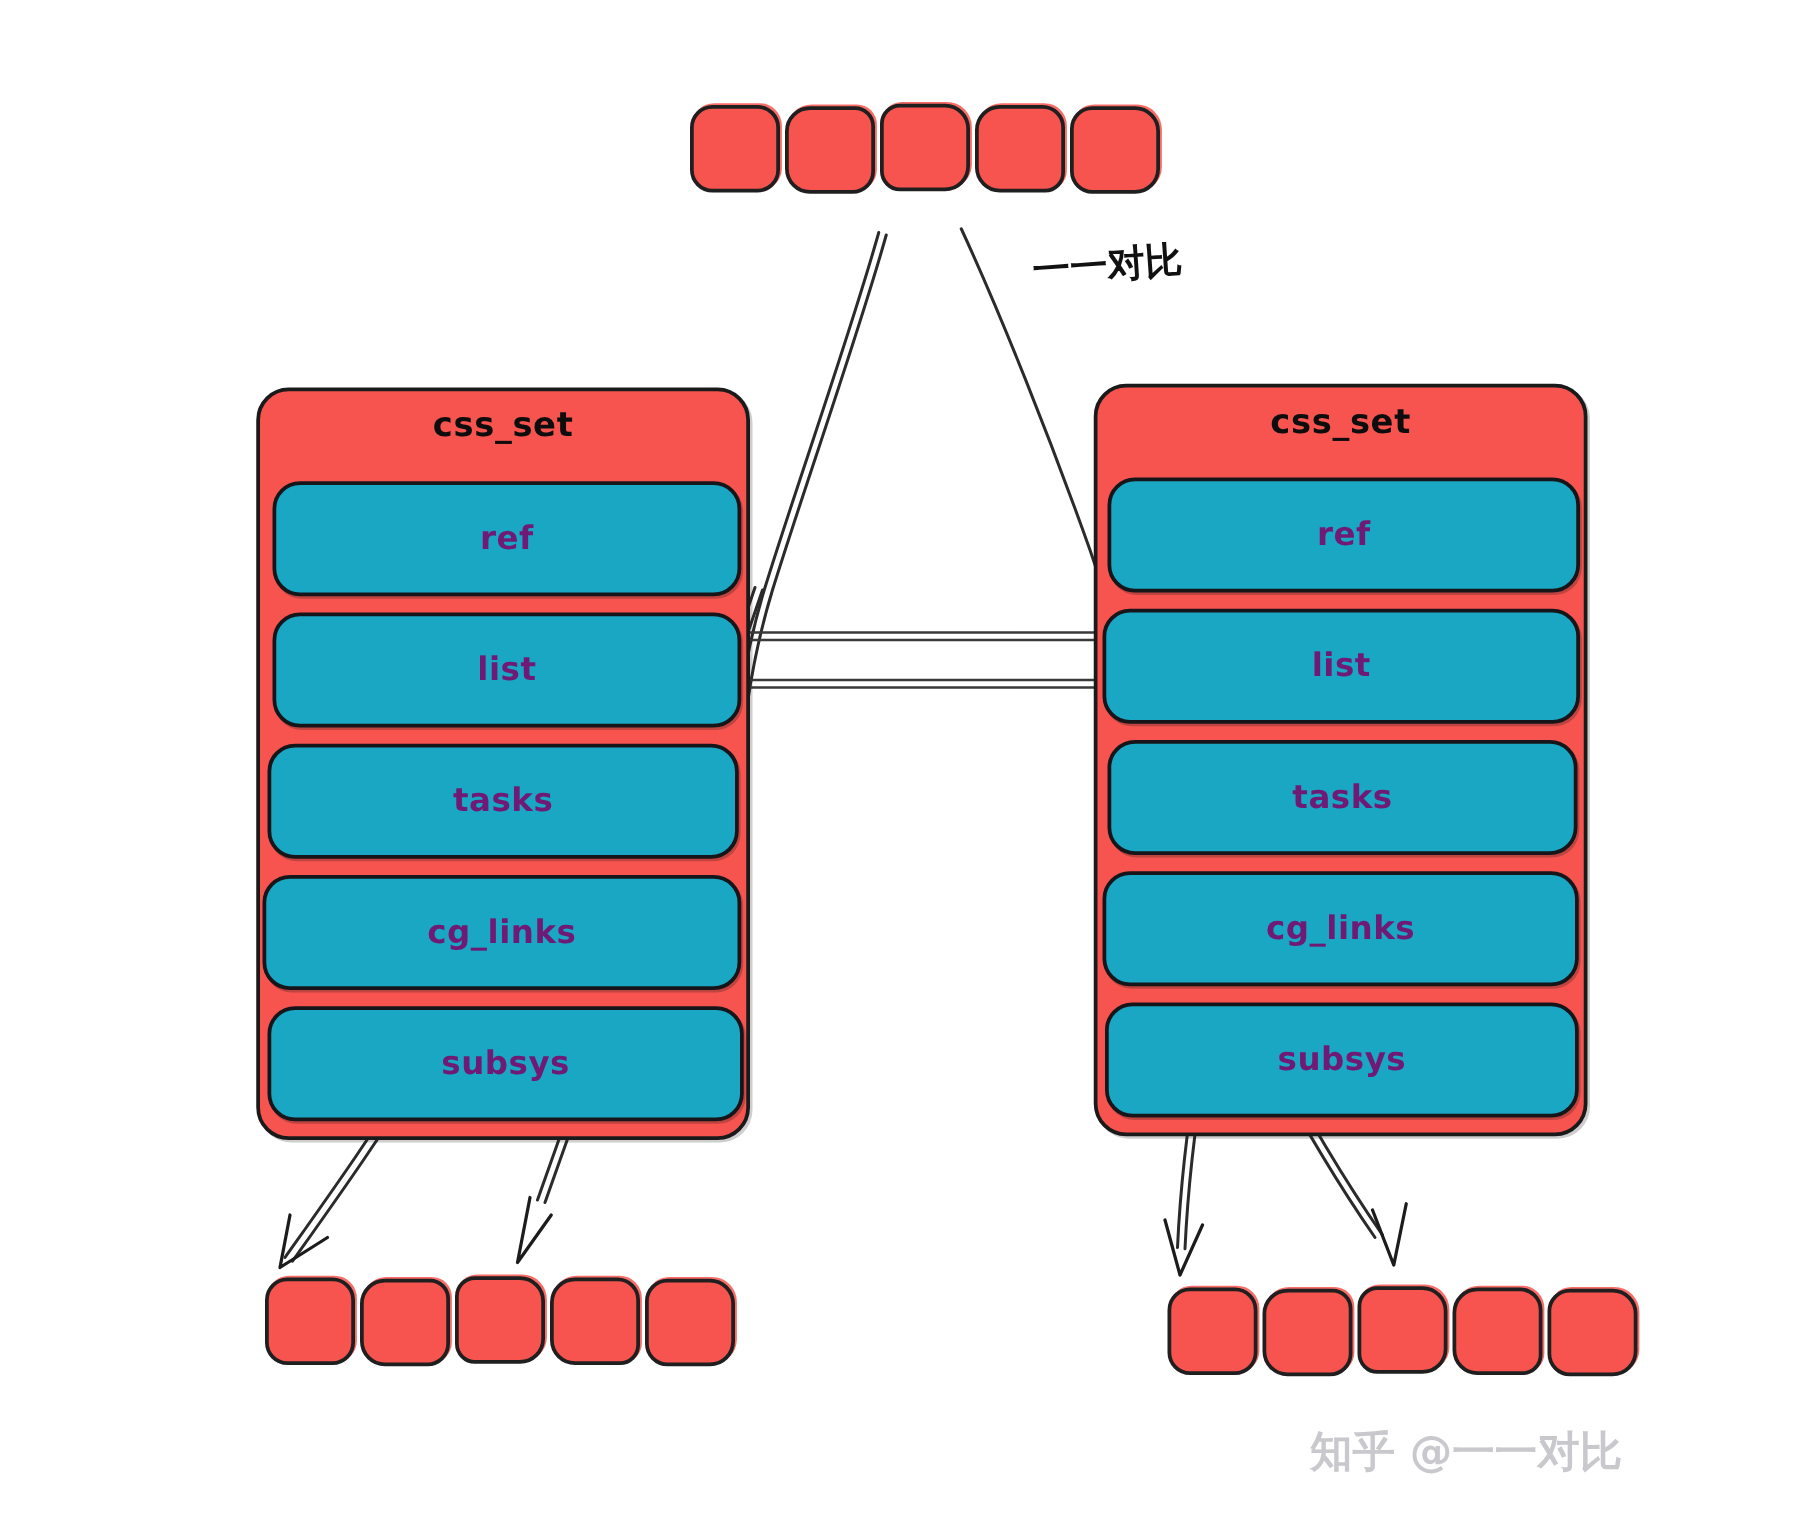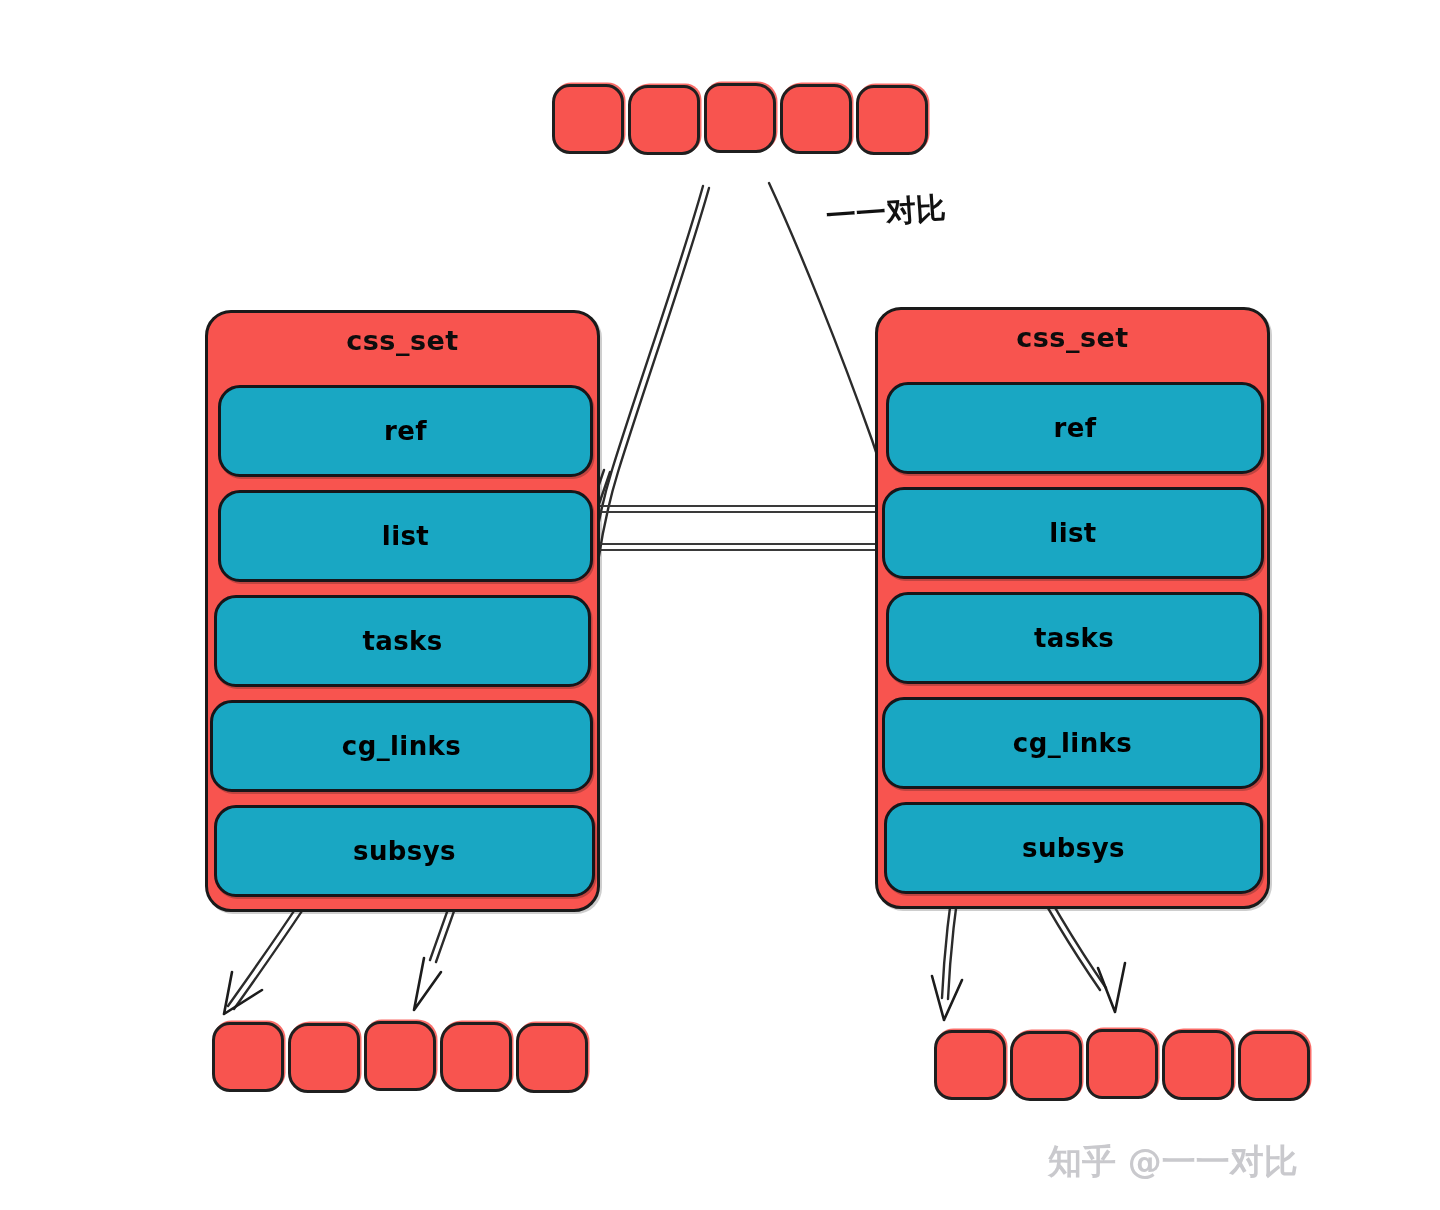--- a/index.html
+++ b/index.html
@@ -43,21 +43,21 @@
   }
   .field-row {
     position: absolute;
     box-sizing: border-box;
     background: #19A7C3;
     border: 3px solid #16161a;
     border-radius: 22px;
     display: flex;
     align-items: center;
     justify-content: center;
-    color: #000000;
+    color: #701a75;
     font-size: 26px;
     font-weight: 600;
     letter-spacing: 0.4px;
     box-shadow: 1.5px 2px 0 rgba(20,20,20,0.25);
   }
 
   .chip-row {
     position: absolute;
     display: flex;
   }

